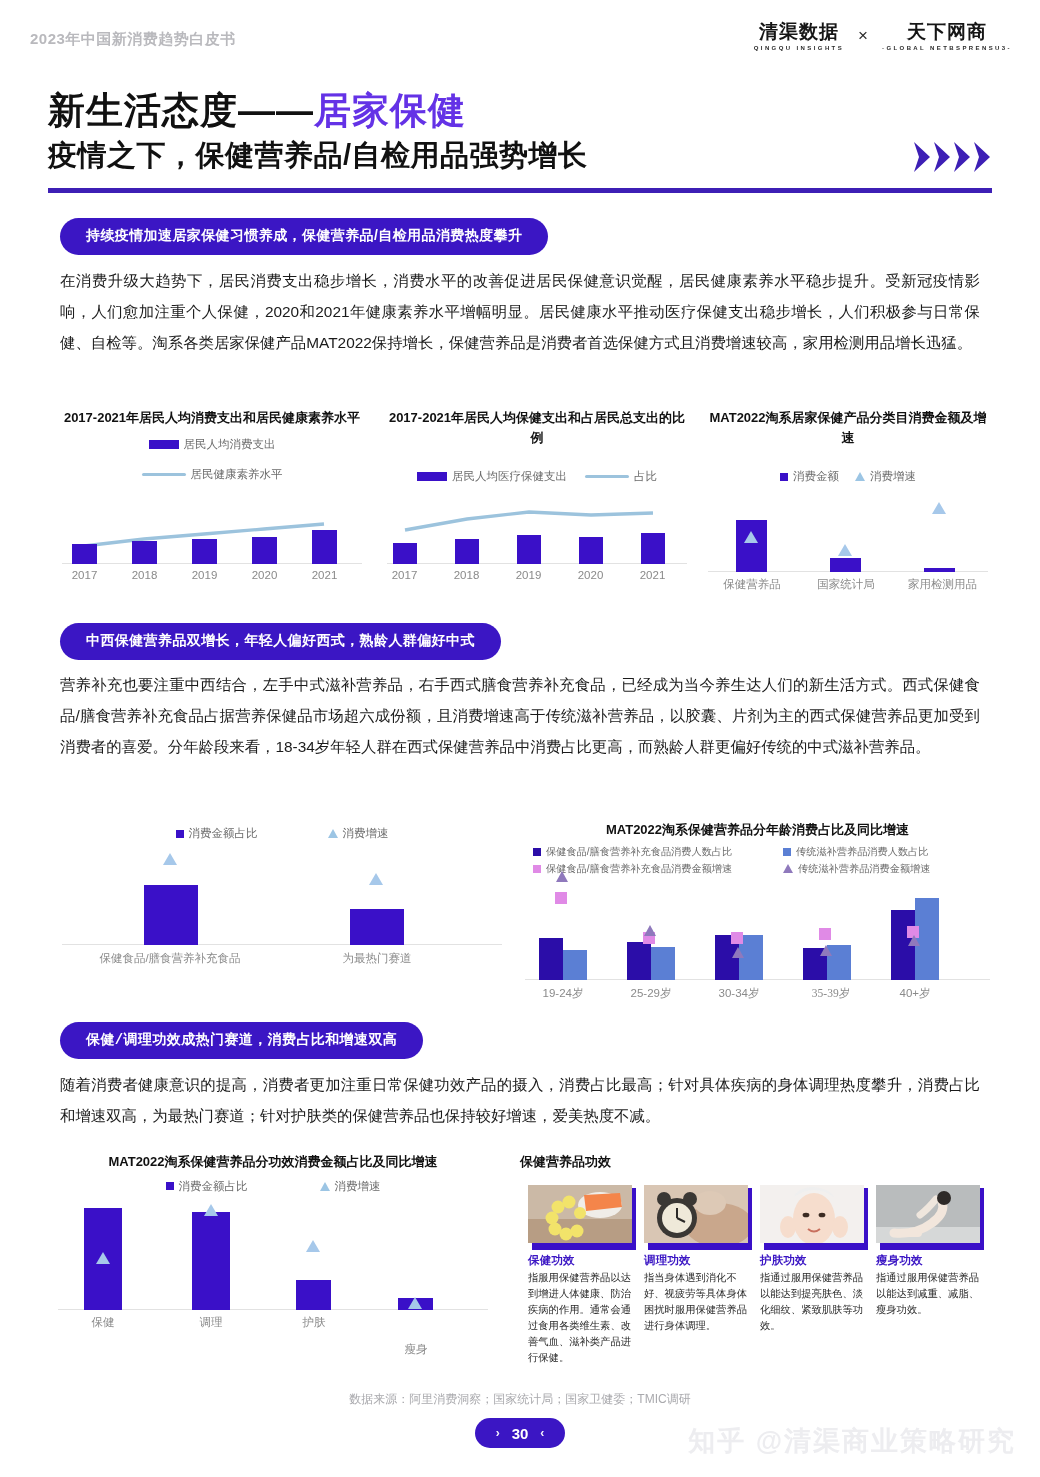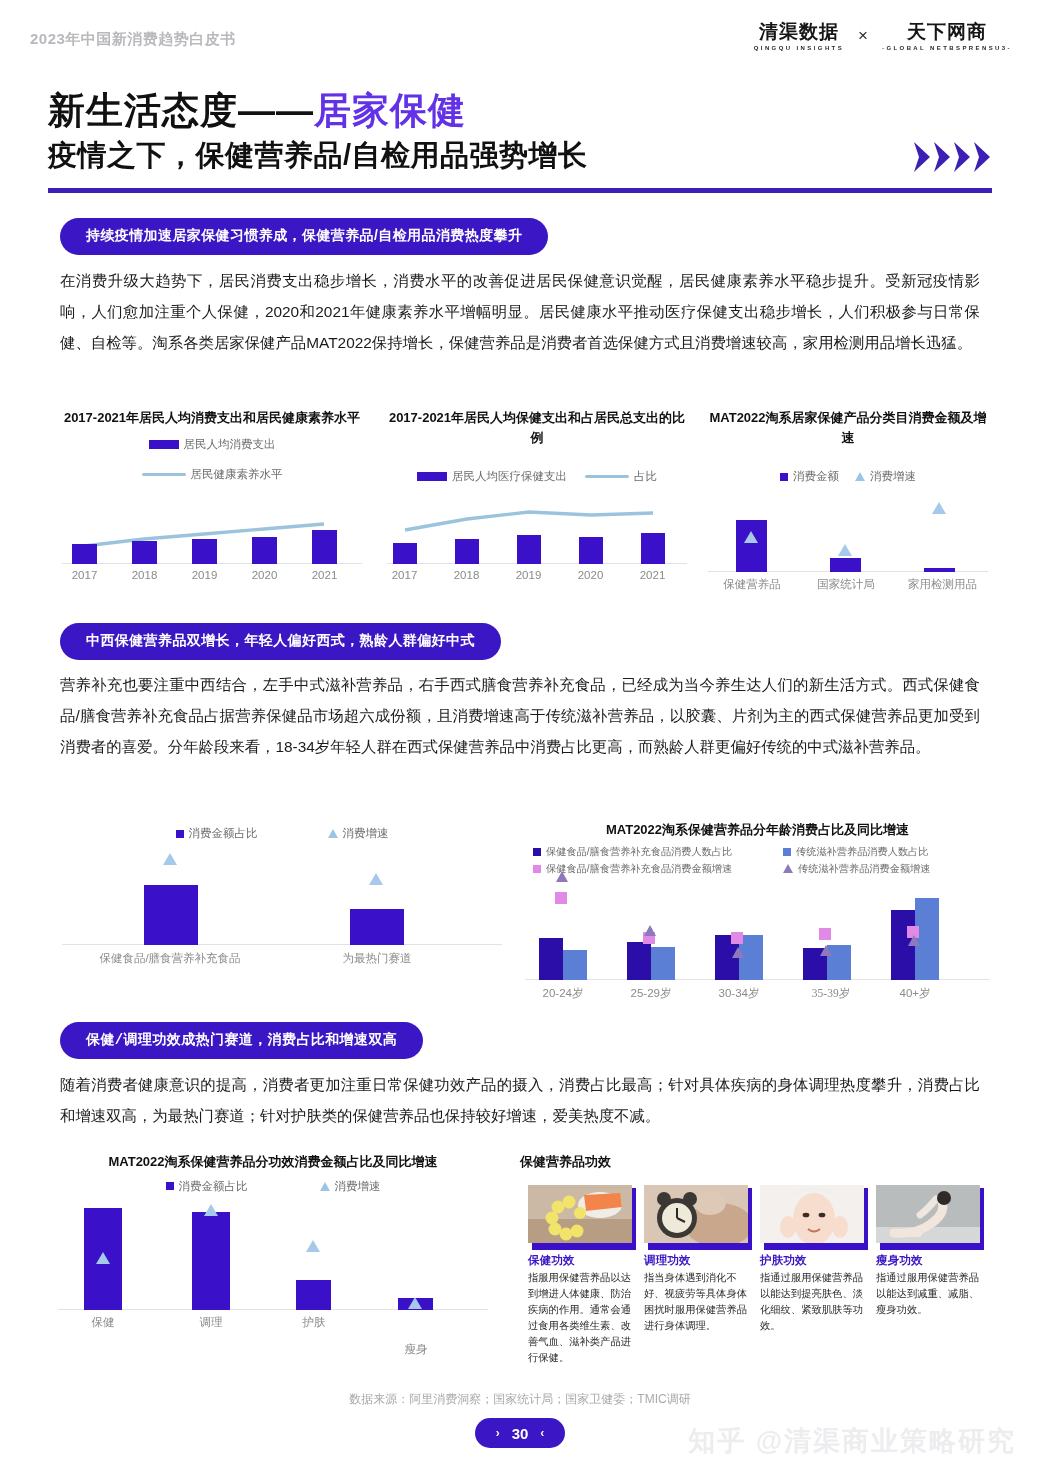--- a/index.html
+++ b/index.html
@@ -310,21 +310,21 @@
       <div class="bar lt" style="left:302px;width:24px;height:35px;"></div>
       <div class="sqm" style="left:294px;bottom:40px;"></div>
       <div class="tri dk" style="left:295px;bottom:24px;"></div>
 
       <div class="bar" style="left:366px;width:24px;height:70px;background:#2b0da8;"></div>
       <div class="bar lt" style="left:390px;width:24px;height:82px;"></div>
       <div class="sqm" style="left:382px;bottom:42px;"></div>
       <div class="tri dk" style="left:383px;bottom:34px;"></div>
     </div>
     <div style="position:relative;height:20px;margin-top:6px;">
-      <div class="cat" style="left:0px;width:76px;">20-24岁</div>
+      <div class="cat" style="left:0px;width:76px;">19-24岁</div>
       <div class="cat" style="left:88px;width:76px;">25-29岁</div>
       <div class="cat" style="left:176px;width:76px;">30-34岁</div>
       <div class="cat" style="left:268px;width:76px;font-family:Liberation Serif, serif;">35-39岁</div>
       <div class="cat" style="left:352px;width:76px;">40+岁</div>
     </div>
   </div>
 
   <div class="pill-row" style="top:1022px;font-family:Liberation Mono, monospace;">
     <div class="pill">保健/调理功效成热门赛道，消费占比和增速双高</div>
   </div>

